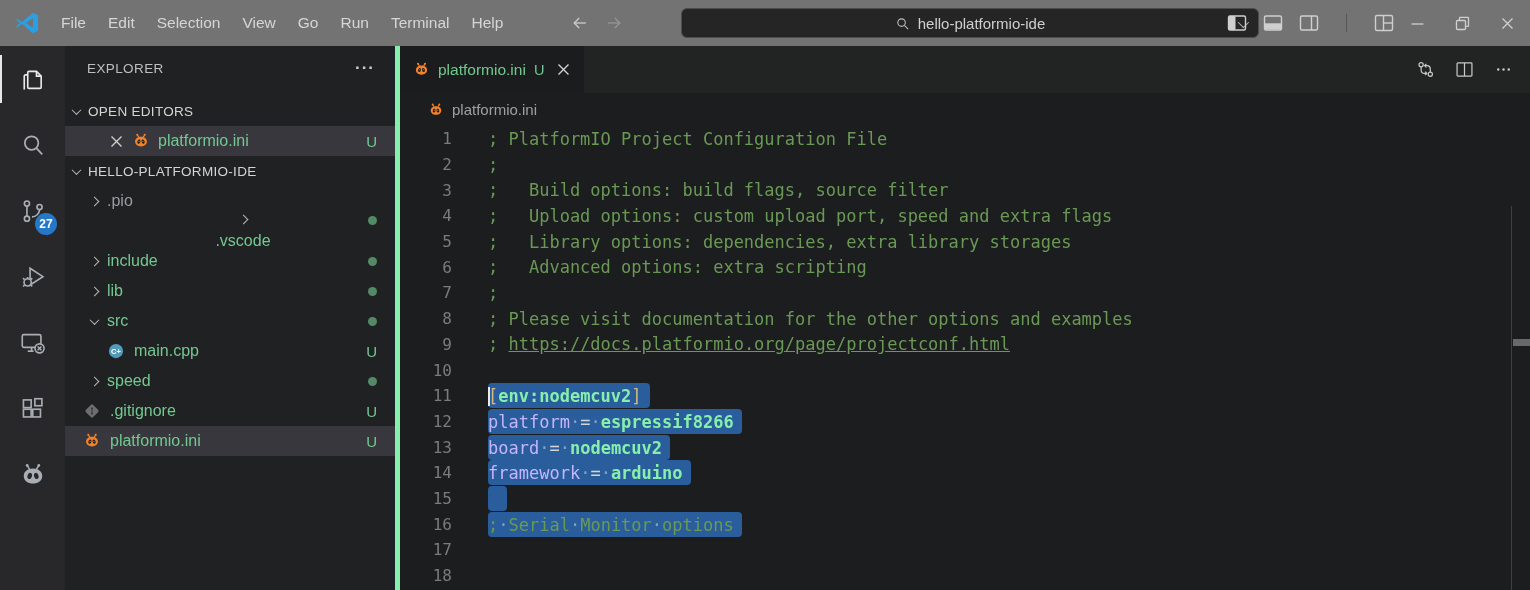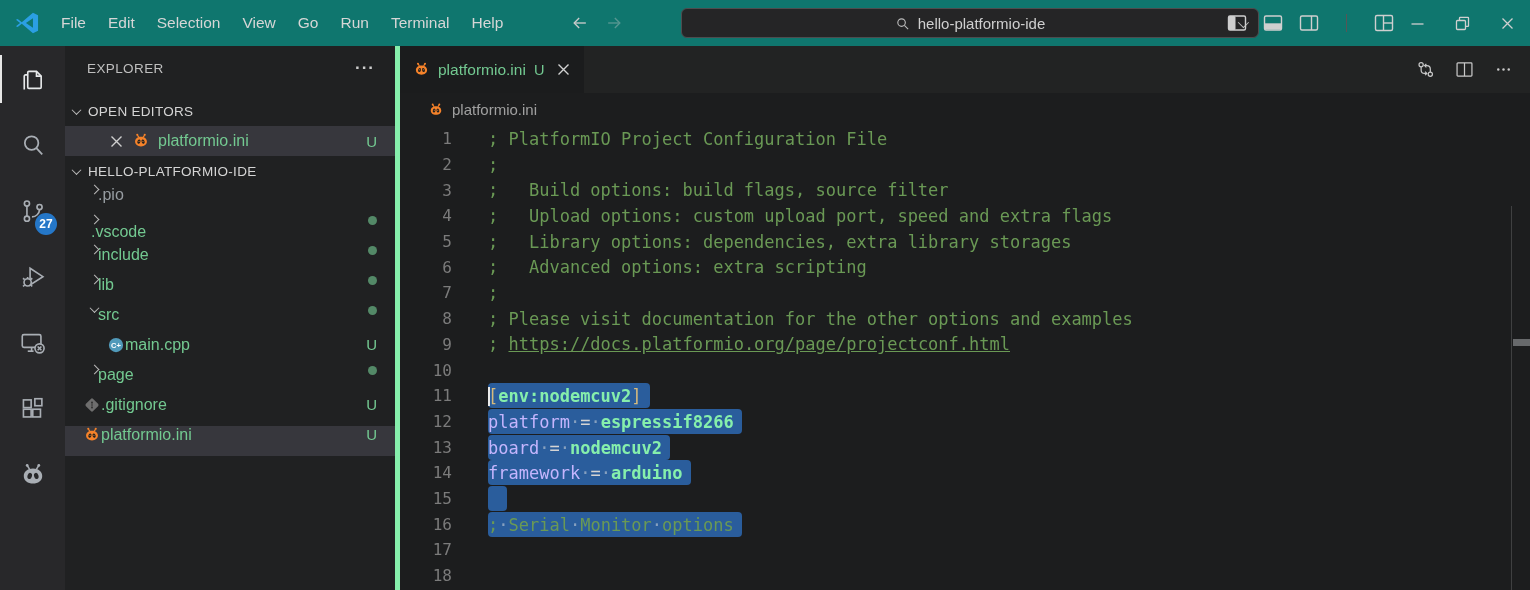--- a/index.html
+++ b/index.html
@@ -1,21 +1,21 @@
 <!DOCTYPE html>
 <html><head>
 <meta charset="utf-8">
 <style>
   * { margin:0; padding:0; box-sizing:border-box; }
   html,body { background:#111; }
   body { font-family:"Liberation Sans", sans-serif; }
   .window { position:relative; width:1530px; height:590px; background:#1c1d1e; overflow:hidden; color:#cccccc; }
 
   
-  .titlebar { position:relative; height:46px; background:#0f766e; display:flex; align-items:center; padding-left:12px; }
+  .titlebar { position:relative; height:46px; background:#737373; display:flex; align-items:center; padding-left:12px; }
   .vscode-logo { width:26px; height:26px; margin:0 10px 0 2px; flex:0 0 auto; }
   .menus { display:flex; align-items:center; }
   .menu-item { padding:5px 11px; font-size:15.5px; color:#d6d6d6; border-radius:5px; cursor:default; }
   .nav-arrows { display:flex; gap:14px; margin-left:56px; align-items:center; }
   .nav-arrows svg { width:20px; height:20px; }
   .arrow-fwd { opacity:.38; }
   .command-center { position:absolute; left:681px; top:8px; width:578px; height:30px; background:#252526; border:1px solid #4d4d4f; border-radius:6px; display:flex; align-items:center; justify-content:center; gap:8px; color:#cfcfcf; font-size:15px; }
   .command-center .mag { width:15px; height:15px; opacity:.9; }
   .cc-chevron { position:absolute; right:12px; top:11px; width:8px; height:8px; border-right:1.4px solid #b9b9b9; border-bottom:1.4px solid #b9b9b9; transform:rotate(45deg) translateY(-2px); }
   .tb-right { position:absolute; right:0; top:0; height:46px; display:flex; align-items:center; }
@@ -44,21 +44,21 @@
   .section-header { height:30px; display:flex; align-items:center; gap:8px; padding-left:8px; font-size:13.5px; font-weight:normal; color:#d4d4d4; letter-spacing:.3px; }
   .chev { width:7px; height:7px; border-right:1.6px solid #b9b9b9; border-bottom:1.6px solid #b9b9b9; flex:0 0 auto; }
   .chev.down { transform:rotate(45deg) translate(-1px,-1px); }
   .chev.right { transform:rotate(-45deg); }
   .oe-row { position:relative; height:30px; display:flex; align-items:center; background:#37373d; padding-left:44px; gap:8px; }
   .oe-close { width:15px; height:15px; color:#cfcfcf; flex:0 0 auto; }
   .file-ico { width:18px; height:18px; flex:0 0 auto; }
   .green-name { color:#73c991; }
   .badge-right { position:absolute; right:18px; color:#73c991; font-size:15px; }
   .tree { position:relative; }
-  .tree-row { position:relative; height:30px; display:flex; color:#73c991; }
+  .tree-row { position:relative; height:30px; display:flex; align-items:center; gap:9px; color:#73c991; }
   .tree-row.dim .t-label { color:#979da2; }
   .tree-row.selected { background:#37373d; }
   .dot-badge { position:absolute; right:18px; width:9px; height:9px; border-radius:50%; background:#73c991; opacity:.62; }
 
   
   .editor { position:relative; flex:1; display:flex; flex-direction:column; background:#1c1d1e; min-width:0; }
   .tabstrip { height:47px; background:#222323; display:flex; align-items:stretch; flex:0 0 auto; }
   .tab { display:flex; align-items:center; gap:8px; padding:0 13px; background:#1b1c1d; font-size:15.5px; }
   .tab-close { width:15px; height:15px; color:#d2d2d2; margin-left:4px; }
   .tab-badge { color:#73c991; font-size:14.5px; }
@@ -285,21 +285,21 @@
           <div class="tree-row" style="padding-left: 42px;">
             <span class="file-ico"><svg viewBox="0 0 24 24">
                 <circle cx="12" cy="12" r="9.5" fill="#519aba"></circle>
                 <text x="12" y="15.8" font-size="10" font-weight="bold" fill="#ffffff" text-anchor="middle" font-family="Liberation Sans, sans-serif">C+</text>
               </svg></span>
             <span class="t-label">main.cpp</span>
             <span class="badge-right">U</span>
           </div>
           <div class="tree-row" style="padding-left: 26px;">
             <span class="chev right"></span>
-            <span class="t-label">page</span>
+            <span class="t-label">speed</span>
             <span class="dot-badge"></span>
           </div>
           <div class="tree-row" style="padding-left: 18px;">
             <span class="file-ico"><svg viewBox="0 0 24 24">
                 <rect x="5.2" y="5.2" width="13.6" height="13.6" rx="2.2" transform="rotate(45 12 12)" fill="#6e6e6e"></rect>
                 <circle cx="12" cy="8.6" r="1.2" fill="#2b2b2b"></circle>
                 <circle cx="12" cy="15.4" r="1.2" fill="#2b2b2b"></circle>
                 <path d="M12 9.8v4.4" stroke="#2b2b2b" stroke-width="1.2"></path>
               </svg></span>
             <span class="t-label">.gitignore</span>

